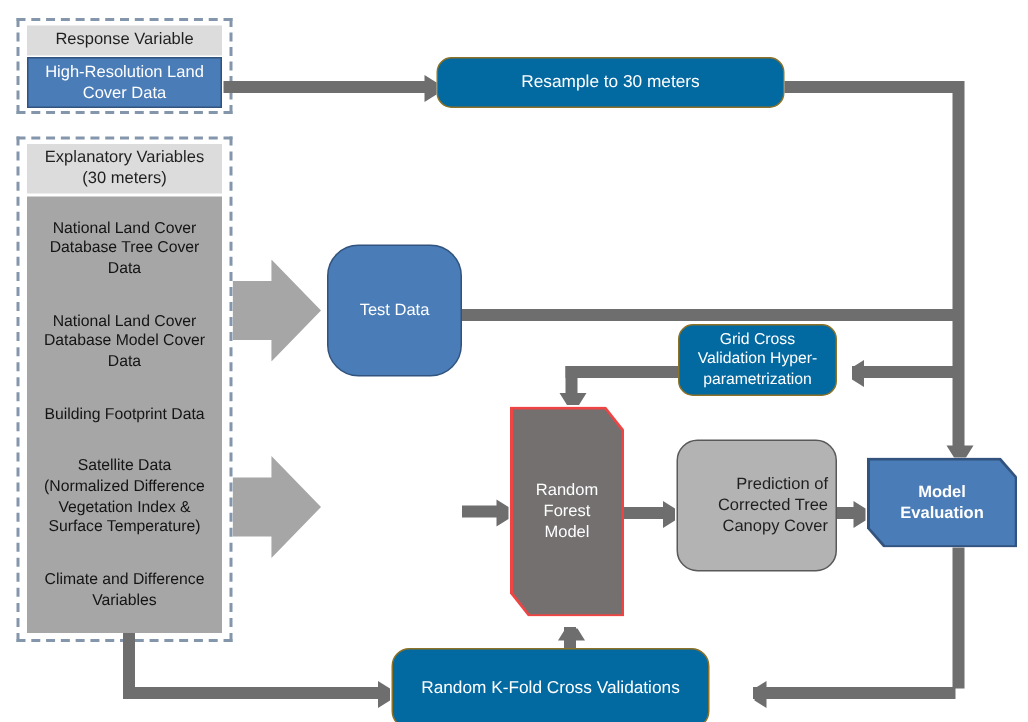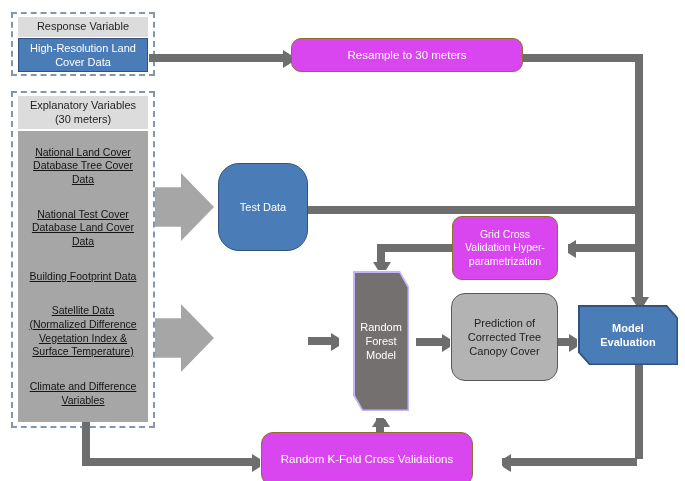--- a/index.html
+++ b/index.html
@@ -29,21 +29,21 @@
 
   
   .node {
     display: flex; align-items: center; justify-content: center;
     text-align: center;
     font-size: 11px;
     line-height: 1.3;
   }
   .node-blue   { background: #4a7cb8; border: 1.5px solid #31537e; color: #ffffff; }
   .node-green  { background: #5d8b40; border: 1.5px solid #4b4b45; color: #ffffff; }
-  .node-gold   { background: #d946ef; border: 1.5px solid #8c7126; color: #ffffff; }
+  .node-gold   { background: #0369a1; border: 1.5px solid #8c7126; color: #ffffff; }
   .node-ltgray { background: #b3b3b3; border: 1.5px solid #595959; color: #1f1f1f; }
 
   
   .bevel-outer {
     clip-path: polygon(0 0, 84% 0, 100% 11%, 100% 100%, 16% 100%, 0 89%);
   }
   .bevel-outer-wide {
     clip-path: polygon(0 0, 89% 0, 100% 21%, 100% 100%, 11% 100%, 0 79%);
   }
   .bevel-inner {
@@ -58,21 +58,20 @@
     color: #141414;
     display: flex; flex-direction: column;
     justify-content: center;
     gap: 13px;
     padding: 6px 4px;
   }
   .panel-item {
     font-size: 10.5px;
     line-height: 1.3;
     text-align: center;
-    text-decoration: underline;
   }
 
   
   .block-arrow {
     background: #a6a6a6;
     clip-path: polygon(0 21%, 44% 21%, 44% 0, 100% 50%, 44% 100%, 44% 79%, 0 79%);
   }
 
   
   .line { background: #6e6e6e; }
@@ -88,41 +87,41 @@
 <div id="stage">
 
   <div class="abs group" style="left:3px; top:4px; width:144px; height:64px;"></div>
   <div class="abs group-header" style="left:10px; top:9px; width:130px; height:20px;">Response Variable</div>
   <div class="abs node node-blue" style="left:10px; top:30px; width:130px; height:34px; padding:0 3px;">High-Resolution Land Cover Data</div>
 
   <div class="abs group" style="left:3px; top:83px; width:144px; height:337px;"></div>
   <div class="abs group-header" style="left:10px; top:88px; width:130px; height:33px; padding:0 8px;">Explanatory Variables (30 meters)</div>
   <div class="abs panel-gray" style="left:10px; top:123px; width:130px; height:291px;">
     <div class="panel-item">National Land Cover Database Tree Cover Data</div>
-    <div class="panel-item">National Test Cover Database Land Cover Data</div>
+    <div class="panel-item">National Land Cover Database Model Cover Data</div>
     <div class="panel-item">Building Footprint Data</div>
     <div class="panel-item">Satellite Data (Normalized Difference Vegetation Index &amp; Surface Temperature)</div>
     <div class="panel-item">Climate and Difference Variables</div>
   </div>
 
   <div class="abs block-arrow" style="left:147px; top:165px; width:59px; height:68px;"></div>
   <div class="abs block-arrow" style="left:147px; top:296px; width:59px; height:68px;"></div>
 
   <div class="abs node node-gold" style="left:283px; top:30px; width:232px; height:34px; border-radius:10px; font-size:11.5px;">Resample to 30 meters</div>
 
   <div class="abs node node-blue" style="left:210px; top:155px; width:90px; height:88px; border-radius:21px;">Test Data</div>
 
 
-  <div class="abs bevel-outer" style="left:332px; top:263px; width:56px; height:140px; background:#c4b5fd;margin-left:13px;">
+  <div class="abs bevel-outer" style="left:332px; top:263px; width:76px; height:140px; background:#ef4444;">
     <div class="bevel-inner bevel-outer" style="background:#747070; color:#ffffff; font-size:11px; padding:0 8px;">Random Forest Model</div>
   </div>
 
-  <div class="abs node node-gold" style="left:444px; top:208px; width:106px; height:64px; border-radius:10px; font-size:10.5px; padding:0 5px;">Grid Cross Validation Hyper-parametrization</div>
+  <div class="abs node node-gold" style="left:444px; top:208px; width:106px; height:48px; border-radius:10px; font-size:10.5px; padding:0 5px;">Grid Cross Validation Hyper-parametrization</div>
 
-  <div class="abs node node-ltgray" style="left:443px; top:285px; width:107px; height:88px; border-radius:14px; padding:0 5px;">Prediction of Corrected Tree Canopy Cover</div>
+  <div class="abs node node-ltgray" style="left:443px; top:285px; width:107px; height:88px; border-radius:14px; padding:0 5px;text-align:right;">Prediction of Corrected Tree Canopy Cover</div>
 
   <div class="abs bevel-outer-wide" style="left:570px; top:297px; width:100px; height:60px; background:#31537e;font-weight:bold;">
     <div class="bevel-inner bevel-outer-wide" style="background:#4a7cb8; color:#ffffff; font-size:11px;">Model Evaluation</div>
   </div>
 
   <div class="abs node node-gold" style="left:253px; top:424px; width:212px; height:54px; border-radius:12px; font-size:11.5px;">Random K-Fold Cross Validations</div>
 
   <div class="abs line" style="left:141px; top:46px; width:136px; height:2px;"></div>
   <div class="abs ah ah-right" style="left:275px; top:42px;"></div>
 

